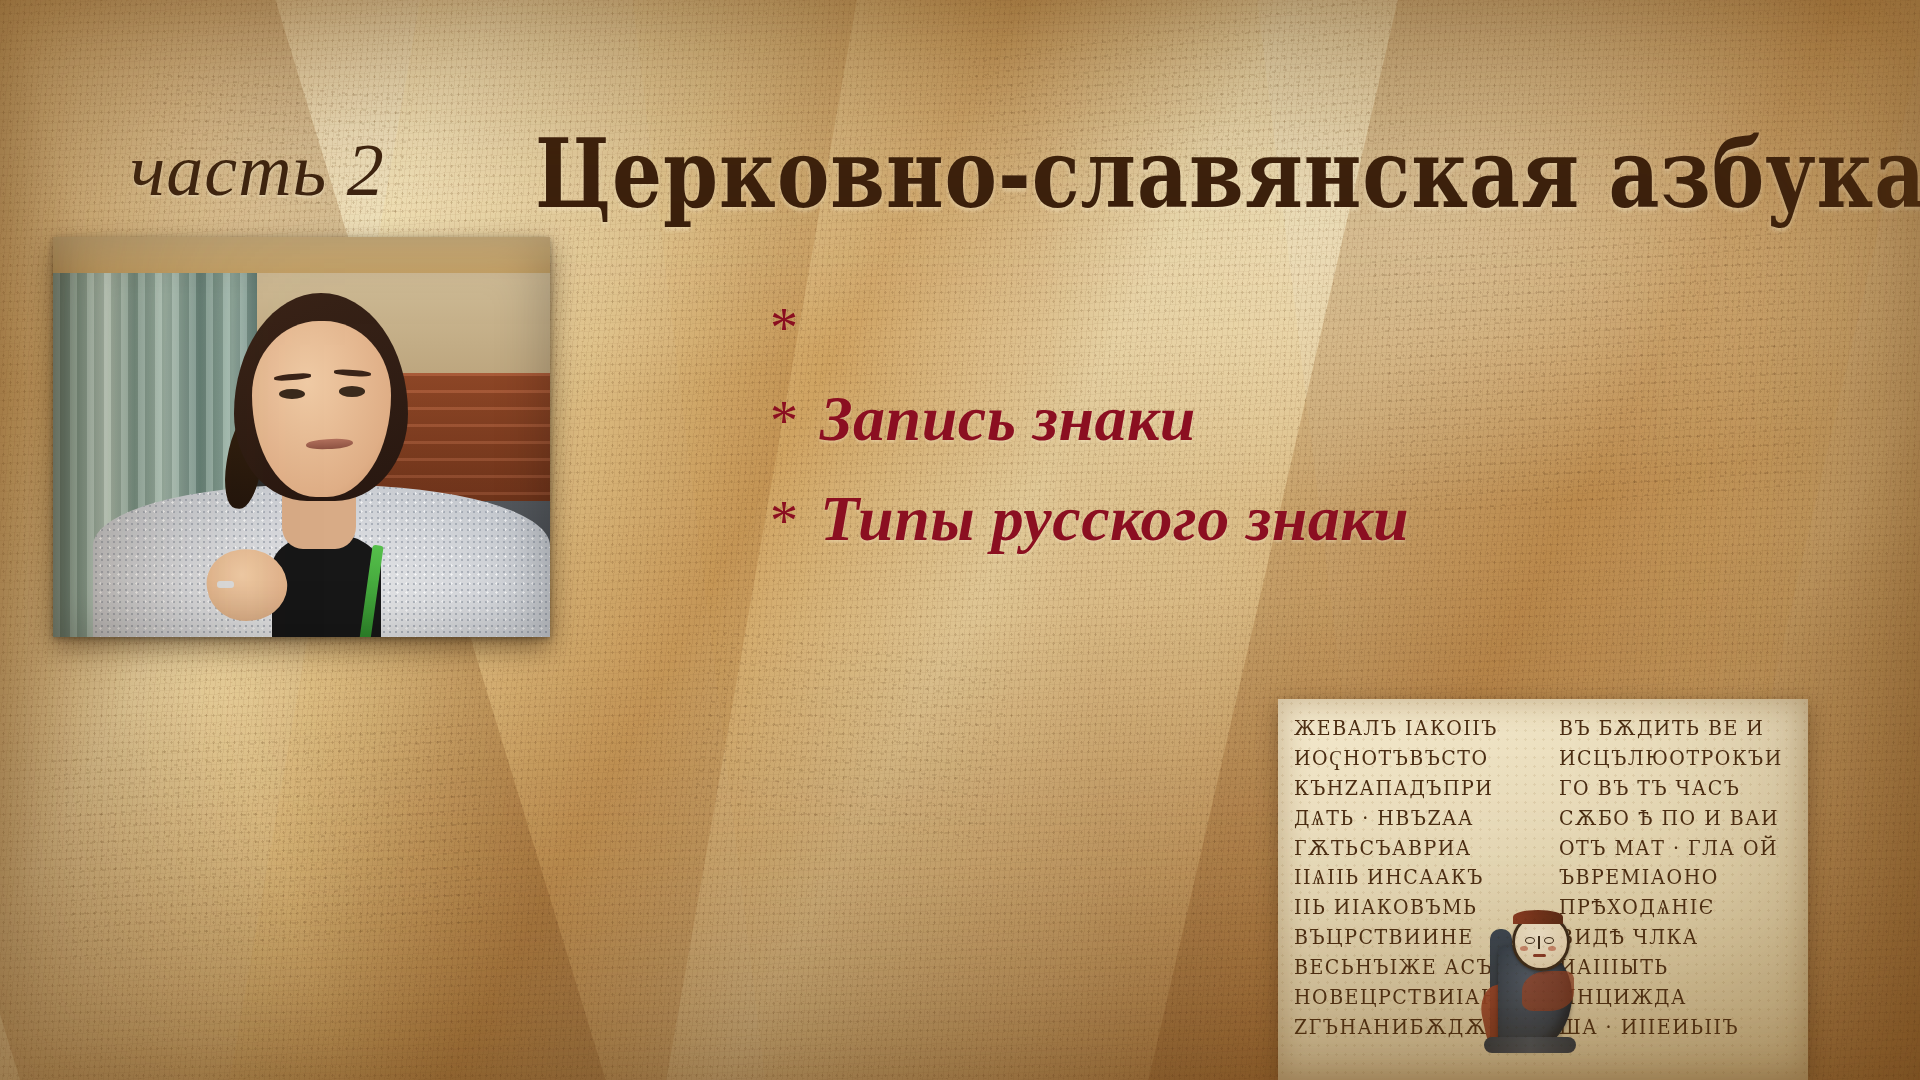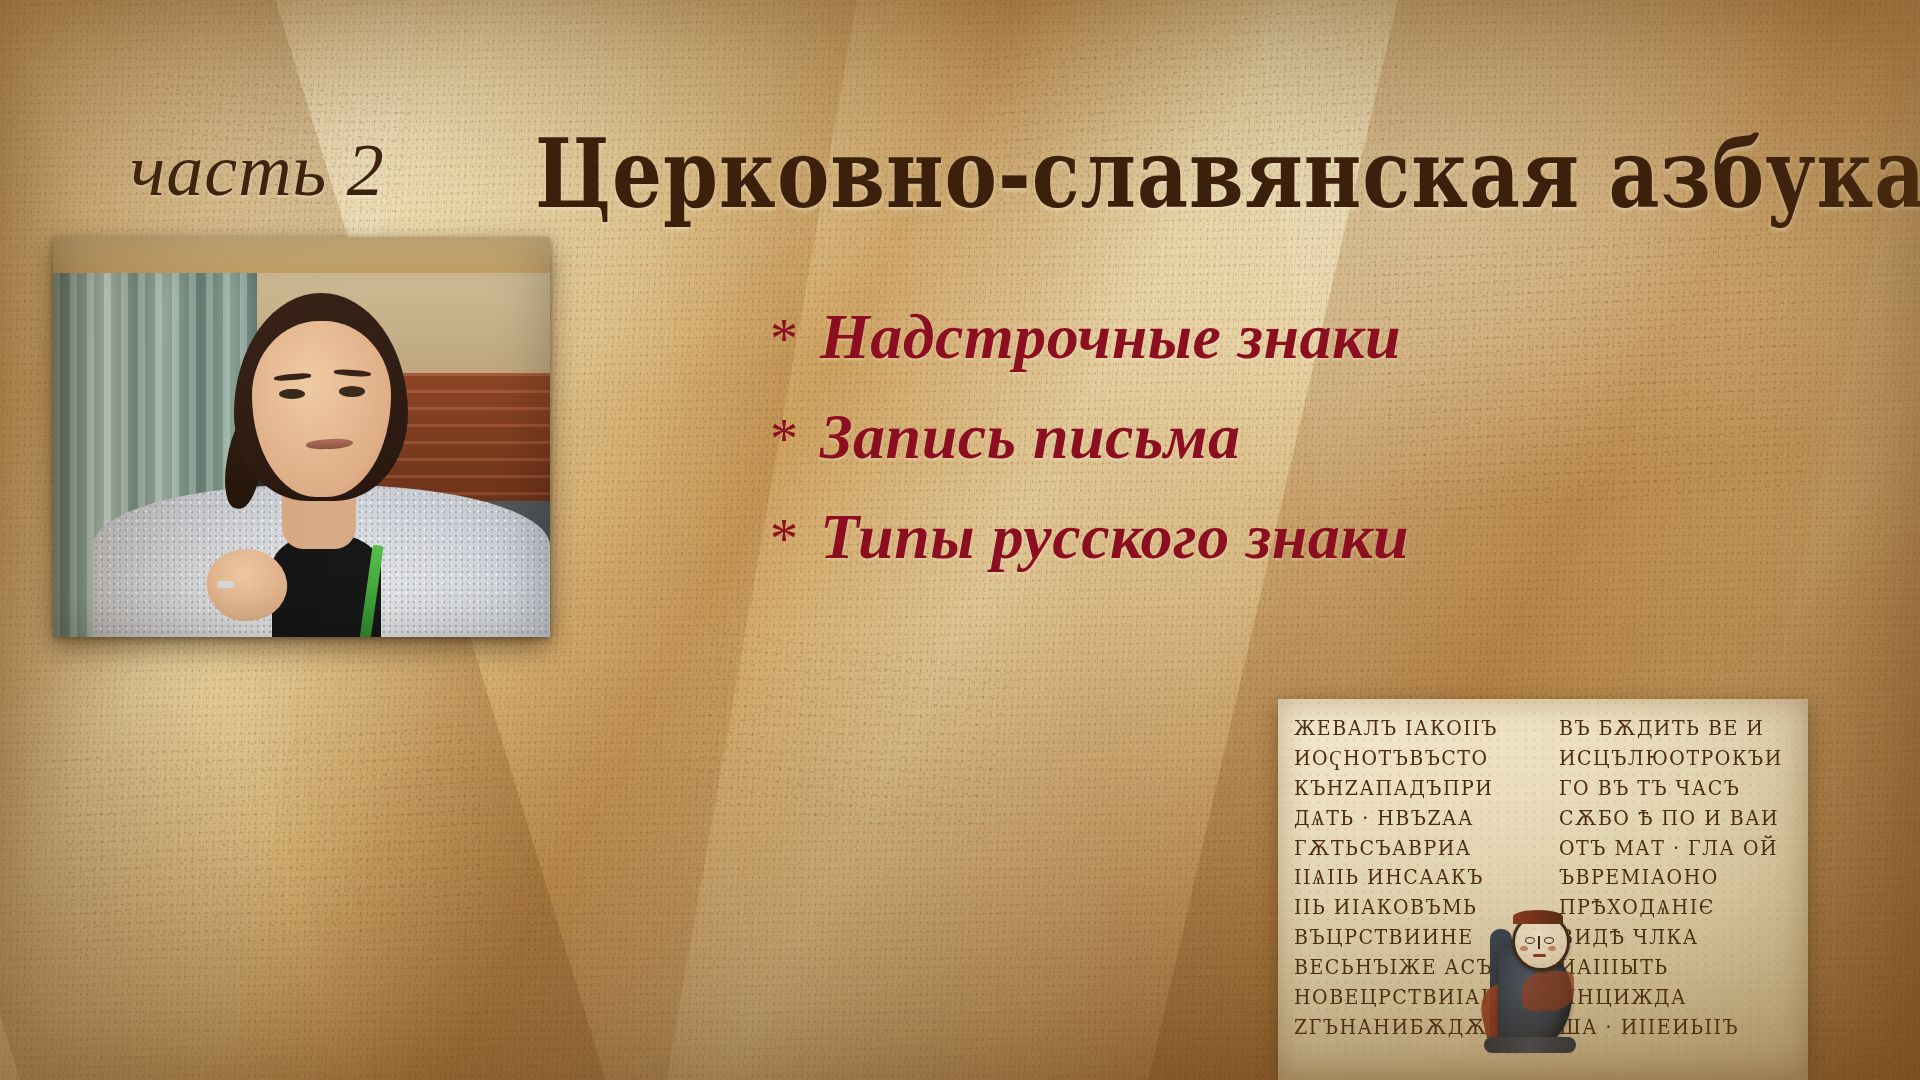--- a/index.html
+++ b/index.html
@@ -186,25 +186,24 @@
   <div class="tex fibres"></div>
   <div class="tex speck"></div>
 
   <div class="part-label">часть 2</div>
 
   <div class="slide-title">Церковно-славянская азбука</div>
 
   <div class="bullets">
     <div class="bullet">
       <span class="star">*</span>
-      <span class="btxt">Надстрочные знаки</span>
     </div>
     <div class="bullet">
       <span class="star">*</span>
-      <span class="btxt">Запись письма</span>
+      <span class="btxt">Запись знаки</span>
     </div>
     <div class="bullet">
       <span class="star">*</span>
       <span class="btxt">Типы русского знаки</span>
     </div>
   </div>
 
   <div class="photo">
     <div class="ph-layer">
       <div class="ph-wall"></div>

